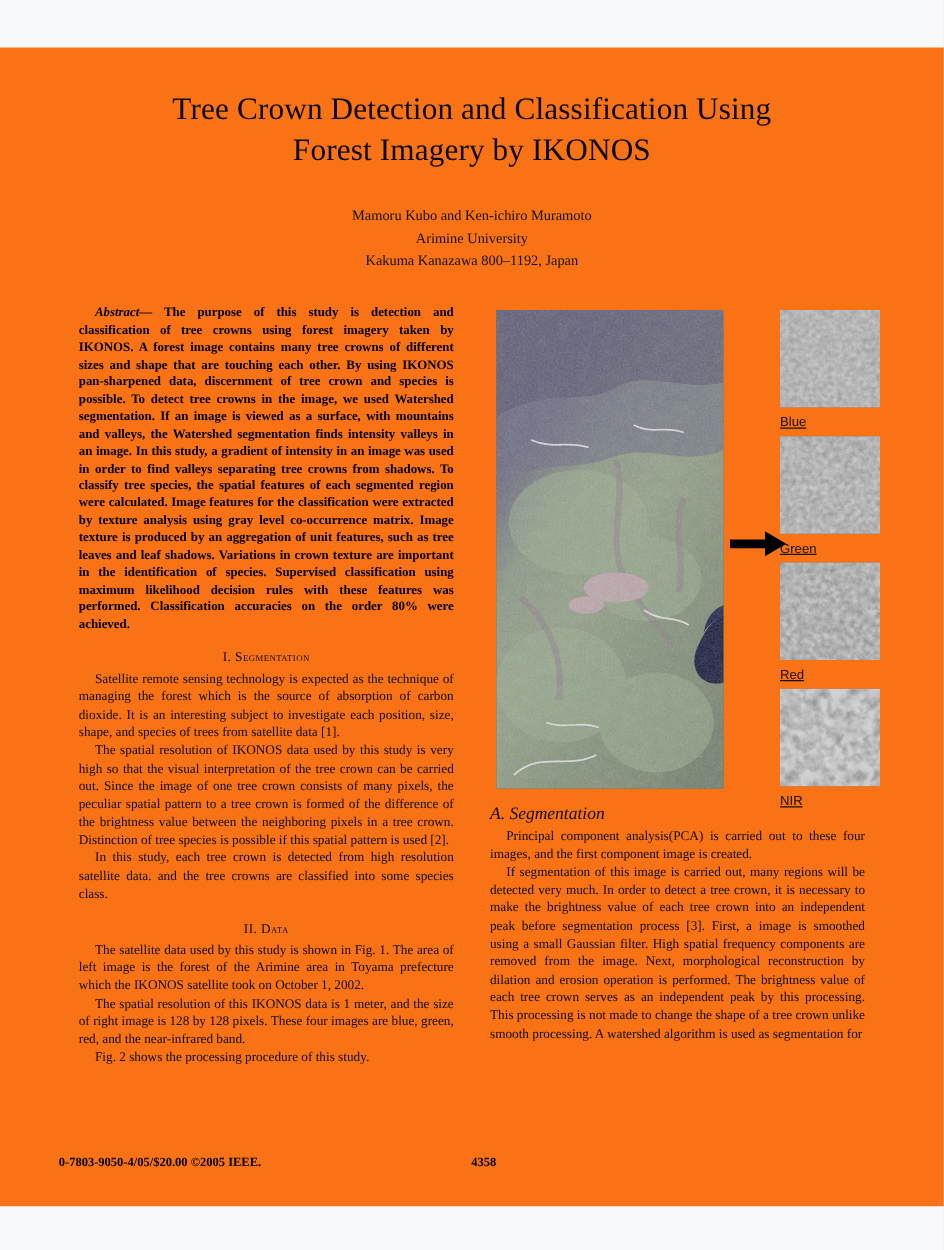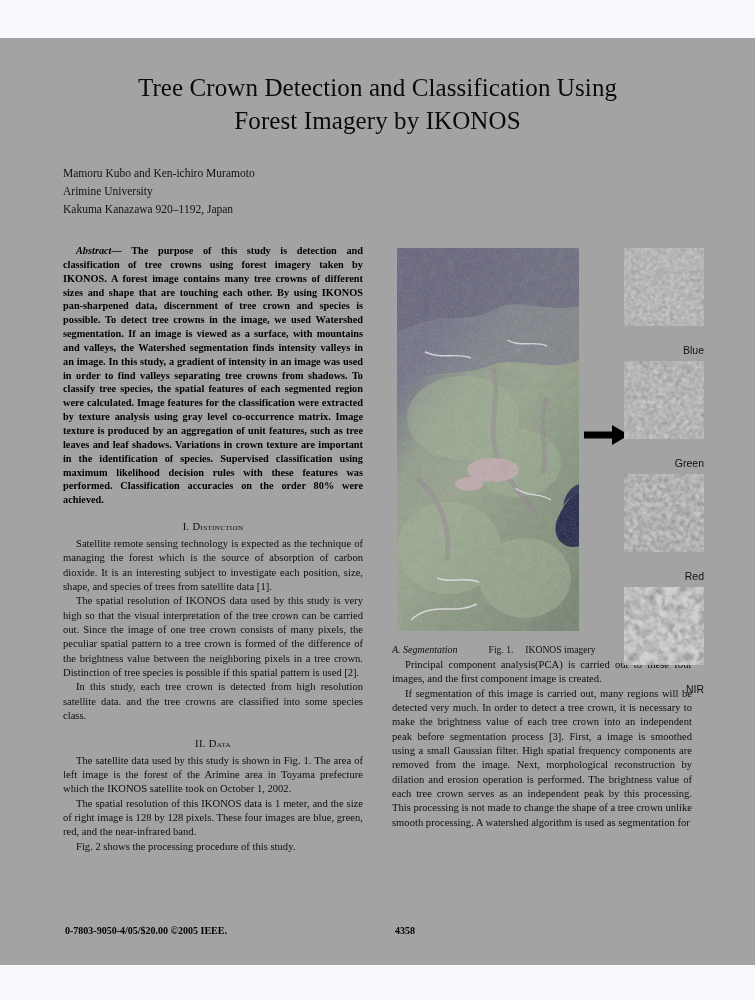--- a/index.html
+++ b/index.html
@@ -12,21 +12,21 @@
     height: 1000px;
     overflow: hidden;
     font-family: "Liberation Serif", serif;
   }
   .page {
     position: absolute;
     left: 0;
     top: 38px;
     width: 755px;
     height: 927px;
-    background: #a3a3a3;
+    background: #f97316;
   }
   .content {
     position: absolute;
     left: 63px;
     top: 0;
     width: 629px;
     height: 927px;
   }
 
   
@@ -34,20 +34,21 @@
     text-align: center;
     font-size: 25px;
     line-height: 1.32;
     letter-spacing: 0.1px;
     margin: 0;
     padding-top: 33px;
     font-weight: normal;
     color: #0a0a0a;
   }
   .authors {
+    text-align: center;
     font-size: 11.5px;
     line-height: 1.55;
     margin-top: 28px;
     color: #111;
   }
   .authors div { white-space: pre; }
 
   
   .columns {
     position: absolute;
@@ -86,21 +87,21 @@
   h2.section {
     font-size: 10.6px;
     font-weight: normal;
     font-variant: small-caps;
     text-align: center;
     margin: 14px 0 5px 0;
     letter-spacing: 0.35px;
     color: #0d0d0d;
   }
   h3.subsection {
-    font-size: 10px;
+    font-size: 14px;
     font-weight: normal;
     font-style: italic;
     text-align: left;
     margin: 0 0 3px 0;
     color: #0d0d0d;
   }
 
   
   .figure {
     position: relative;
@@ -134,41 +135,42 @@
   .band {
     width: 80px;
     height: 78px;
     overflow: hidden;
     background: #8a8a8a;
     position: relative;
   }
   .band .layer { position: absolute; left: 0; top: 0; right: 0; bottom: 0; }
   .band-label {
     width: 80px;
-    text-align: right;
+    text-align: left;
     font-size: 10.5px;
     font-family: "Liberation Sans", sans-serif;
     color: #111;
-    padding: 18px 0 5px 0;
+    padding: 6px 0 5px 0;
+    text-decoration: underline;
   }
   .fig-caption {
     position: absolute;
     left: 0;
     top: 400px;
     width: 300px;
     text-align: center;
     font-size: 9.6px;
     color: #111;
   }
   .fig-caption .sp { display: inline-block; width: 12px; }
 
   
   .footer {
     position: absolute;
-    left: 65px;
+    left: 47px;
     bottom: 26px;
     width: 629px;
     height: 14px;
     font-size: 10px;
     font-weight: bold;
     color: #000;
   }
   .footer .copyright { position: absolute; left: 0; top: 0; white-space: nowrap; }
   .footer .pageno { position: absolute; left: 330px; top: 0; }
 </style>
@@ -179,31 +181,31 @@
   <div class="content">
 
     <div>
       <h1 class="title">
         <span>Tree Crown Detection and Classification Using</span><br>
         <span>Forest Imagery by IKONOS</span>
       </h1>
       <div class="authors">
         <div>Mamoru Kubo and Ken-ichiro Muramoto</div>
         <div>Arimine University</div>
-        <div>Kakuma Kanazawa 920–1192, Japan</div>
+        <div>Kakuma Kanazawa 800–1192, Japan</div>
       </div>
     </div>
 
     <div class="columns">
 
       <div class="col col-left">
 
         <p class="abstract"><i>Abstract</i><span>—</span> <span>The purpose of this study is detection and classification of tree crowns using forest imagery taken by IKONOS. A forest image contains many tree crowns of different sizes and shape that are touching each other. By using IKONOS pan-sharpened data, discernment of tree crown and species is possible. To detect tree crowns in the image, we used Watershed segmentation. If an image is viewed as a surface, with mountains and valleys, the Watershed segmentation finds intensity valleys in an image. In this study, a gradient of intensity in an image was used in order to find valleys separating tree crowns from shadows. To classify tree species, the spatial features of each segmented region were calculated. Image features for the classification were extracted by texture analysis using gray level co-occurrence matrix. Image texture is produced by an aggregation of unit features, such as tree leaves and leaf shadows. Variations in crown texture are important in the identification of species. Supervised classification using maximum likelihood decision rules with these features was performed. Classification accuracies on the order 80% were achieved.</span></p>
 
-        <h2 class="section">I.  Distinction</h2>
+        <h2 class="section">I.  Segmentation</h2>
         <p class="body">Satellite remote sensing technology is expected as the technique of managing the forest which is the source of absorption of carbon dioxide. It is an interesting subject to investigate each position, size, shape, and species of trees from satellite data [1].</p>
         <p class="body">The spatial resolution of IKONOS data used by this study is very high so that the visual interpretation of the tree crown can be carried out. Since the image of one tree crown consists of many pixels, the peculiar spatial pattern to a tree crown is formed of the difference of the brightness value between the neighboring pixels in a tree crown. Distinction of tree species is possible if this spatial pattern is used [2].</p>
         <p class="body">In this study, each tree crown is detected from high resolution satellite data. and the tree crowns are classified into some species class.</p>
 
         <h2 class="section">II.  Data</h2>
         <p class="body">The satellite data used by this study is shown in Fig. 1. The area of left image is the forest of the Arimine area in Toyama prefecture which the IKONOS satellite took on October 1, 2002.</p>
         <p class="body">The spatial resolution of this IKONOS data is 1 meter, and the size of right image is 128 by 128 pixels. These four images are blue, green, red, and the near-infrared band.</p>
 
         <p class="body">Fig. 2 shows the processing procedure of this study.</p>
       </div>
@@ -363,23 +365,20 @@
                   </filter>
                 </defs>
                 <rect width="80" height="78" fill="#8d8d8d"></rect>
                 <rect width="80" height="78" filter="url(#tex4)"></rect>
                 <rect width="80" height="78" filter="url(#tex4b)" opacity="0.75"></rect>
               </svg>
             </div>
             <div class="band-label">NIR</div>
           </div>
 
-          <div class="fig-caption">
-            <span>Fig. 1.</span><span class="sp"></span><span>IKONOS imagery</span>
-          </div>
         </div>
 
         <h3 class="subsection">A.  Segmentation</h3>
         <p class="body">Principal component analysis(PCA) is carried out to these four images, and the first component image is created.</p>
         <p class="body">If segmentation of this image is carried out, many regions will be detected very much. In order to detect a tree crown, it is necessary to make the brightness value of each tree crown into an independent peak before segmentation process [3]. First, a image is smoothed using a small Gaussian filter. High spatial frequency components are removed from the image. Next, morphological reconstruction by dilation and erosion operation is performed. The brightness value of each tree crown serves as an independent peak by this processing. This processing is not made to change the shape of a tree crown unlike smooth processing. A watershed algorithm is used as segmentation for</p>
       </div>
     </div>
   </div>
 
   <div class="footer">

